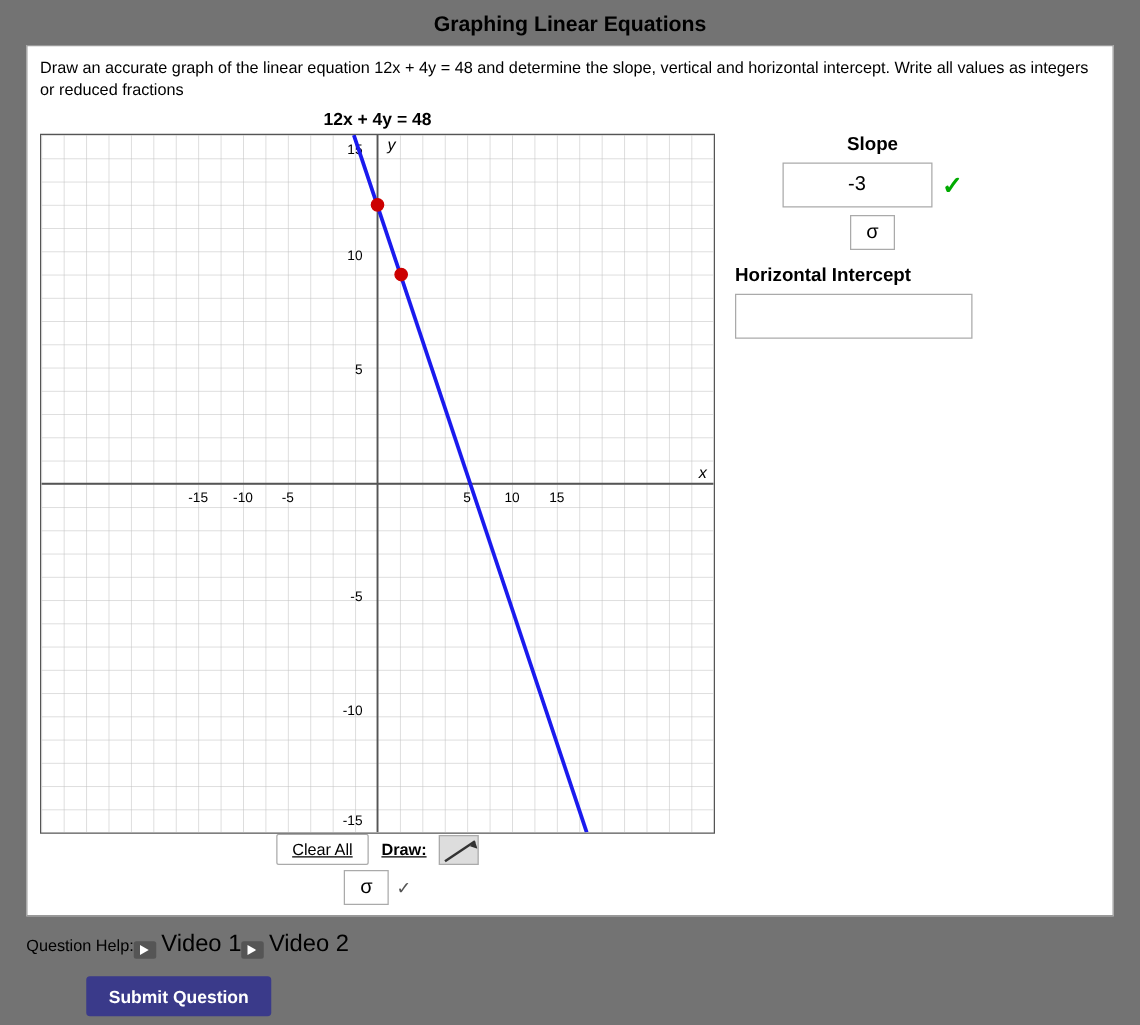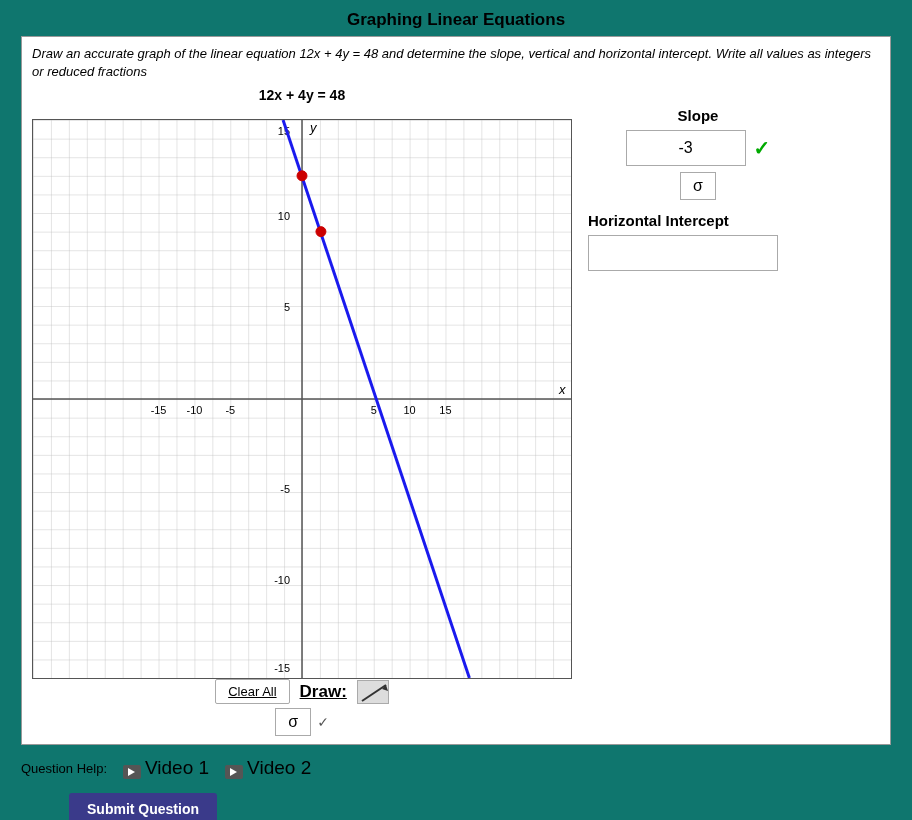--- a/index.html
+++ b/index.html
@@ -5,21 +5,21 @@
     * { box-sizing: border-box; margin: 0; padding: 0; }
     body {
       font-family: Arial, sans-serif;
       background: #b0b8c8;
       width: 912px;
       height: 820px;
       overflow: hidden;
       position: relative;
     }
     .main-container {
-      background: #0f766e;
+      background: #737373;
       width: 912px;
       height: 820px;
       display: flex;
       flex-direction: column;
       align-items: center;
       padding: 10px;
     }
     .page-title {
       font-size: 17px;
       font-weight: bold;
@@ -30,30 +30,29 @@
     .content-area {
       background: white;
       border: 1px solid #999;
       width: 870px;
       display: flex;
       flex-direction: column;
       padding: 8px 10px;
     }
     .instructions {
       font-size: 13px;
-      font-style: italic;
       color: #000;
       margin-bottom: 6px;
       line-height: 1.4;
     }
     .equation-label {
       font-size: 14px;
       font-weight: bold;
       text-align: center;
-      margin-bottom: 16px;
+      margin-bottom: 4px;
       color: #000;
     }
     .main-row {
       display: flex;
       flex-direction: row;
       gap: 16px;
       align-items: flex-start;
     }
     .graph-section {
       display: flex;
@@ -81,21 +80,21 @@
     }
     .clear-all-btn {
       background: white;
       border: 1px solid #aaa;
       padding: 4px 12px;
       font-size: 13px;
       cursor: pointer;
       border-radius: 2px;
     }
     .draw-label {
-      font-size: 17px;
+      font-size: 13px;
       font-weight: bold;
       color: #000;
     }
     .draw-icon {
       display: inline-block;
       width: 32px;
       height: 24px;
       background: #ddd;
       border: 1px solid #aaa;
       position: relative;
@@ -180,21 +179,20 @@
       height: 36px;
       border: 1px solid #aaa;
       background: white;
       font-size: 14px;
       padding: 4px 8px;
     }
     
     .bottom-bar {
       display: flex;
       align-items: center;
-      gap: 16px;
       margin-top: 12px;
       width: 870px;
     }
     .question-help {
       font-size: 13px;
       color: #000;
     }
     .video-link {
       display: inline-flex;
       align-items: flex-end;

